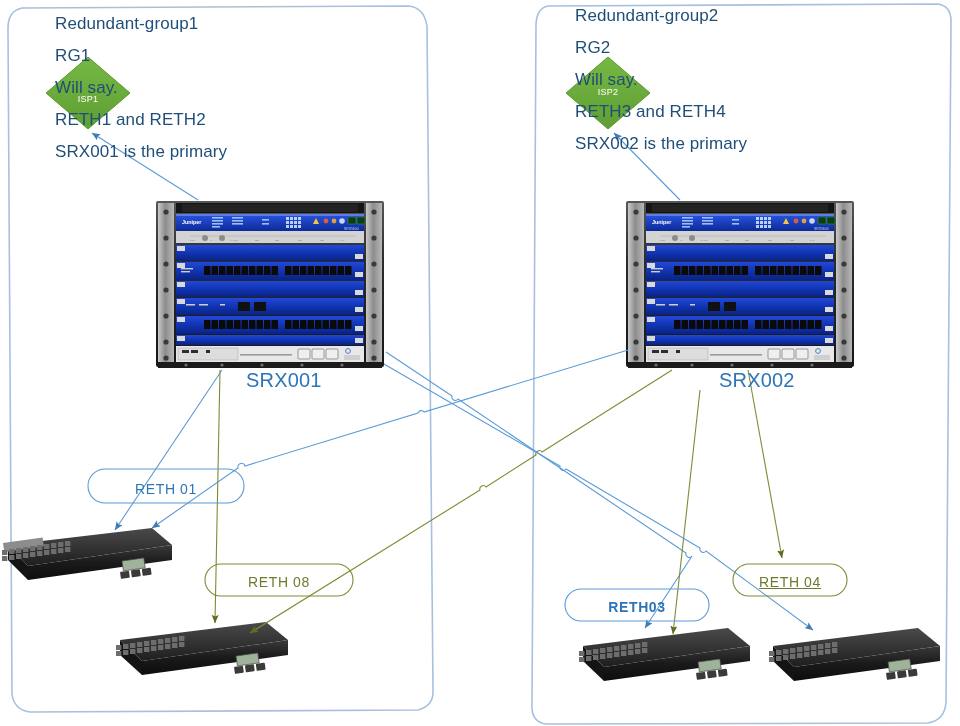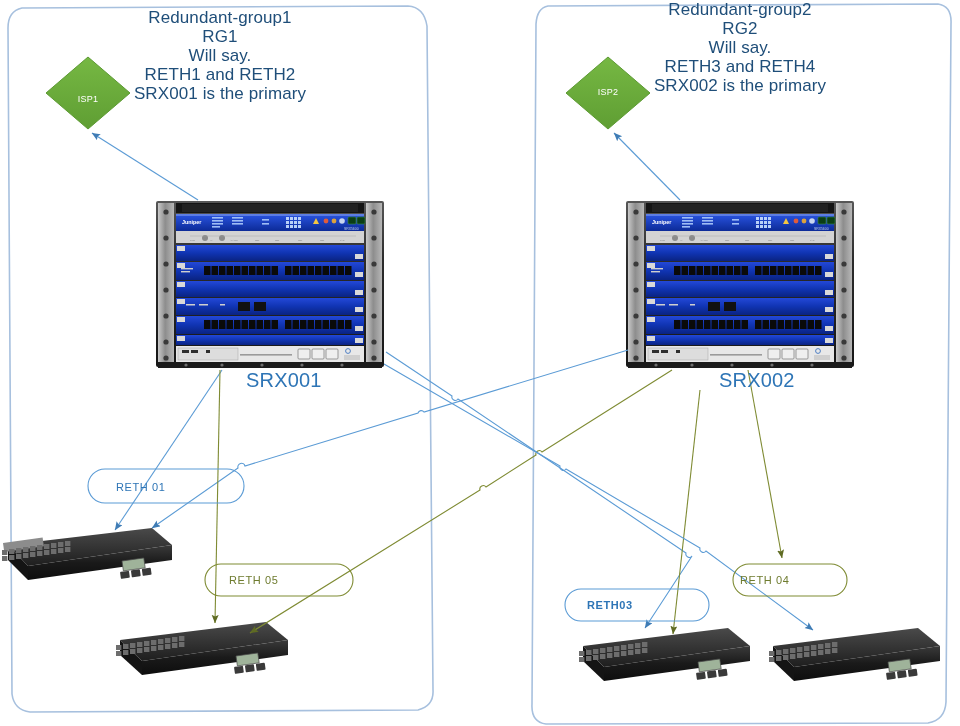--- a/index.html
+++ b/index.html
@@ -19,44 +19,45 @@
     overflow: hidden;
   }
   #vector-layer {
     position: absolute;
     left: 0; top: 0;
     width: 960px;
     height: 726px;
   }
   .panel-title {
     position: absolute;
-    text-align: center;
+    text-align: left;
     color: #1F4E79;
     font-size: 17px;
-    line-height: 19px;
+    line-height: 32px;
     white-space: pre;
     letter-spacing: 0.1px;
   }
   .isp-label {
     position: absolute;
     color: #FFFFFF;
     font-size: 9px;
     text-align: center;
     letter-spacing: 0.2px;
   }
   .srx-label {
     position: absolute;
     color: #2E75B6;
     font-size: 20px;
     letter-spacing: 0.2px;
   }
   .reth-label {
     position: absolute;
-    font-size: 11px;
+    font-size: 14px;
     letter-spacing: 0.6px;
+    text-align: center;
   }
   .reth-blue { color: #2E75B6; }
   .reth-olive { color: #6E7B2E; }
 </style>
 </head>
 <body>
 
 <div id="canvas">
 
   <svg id="vector-layer" viewBox="0 0 960 726">
@@ -658,17 +659,17 @@
 RETH3 and RETH4
 SRX002 is the primary</div>
 
   <div class="isp-label" style="left:68px; top:94px; width:40px;">ISP1</div>
   <div class="isp-label" style="left:588px; top:87px; width:40px;">ISP2</div>
 
   <div class="srx-label" style="left:246px; top:369px;">SRX001</div>
   <div class="srx-label" style="left:719px; top:369px;text-align:center;">SRX002</div>
 
   <div class="reth-label reth-blue" style="left:116px; top:481px; width:100px;">RETH 01</div>
-  <div class="reth-label reth-olive" style="left:229px; top:574px; width:100px;">RETH 05</div>
+  <div class="reth-label reth-olive" style="left:229px; top:574px; width:100px;">RETH 08</div>
   <div class="reth-label reth-blue" style="left:587px; top:599px; width:100px;font-weight:bold;">RETH03</div>
-  <div class="reth-label reth-olive" style="left:740px; top:574px; width:100px;">RETH 04</div>
+  <div class="reth-label reth-olive" style="left:740px; top:574px; width:100px;text-decoration:underline;">RETH 04</div>
 
 </div>
 
 </body></html>

